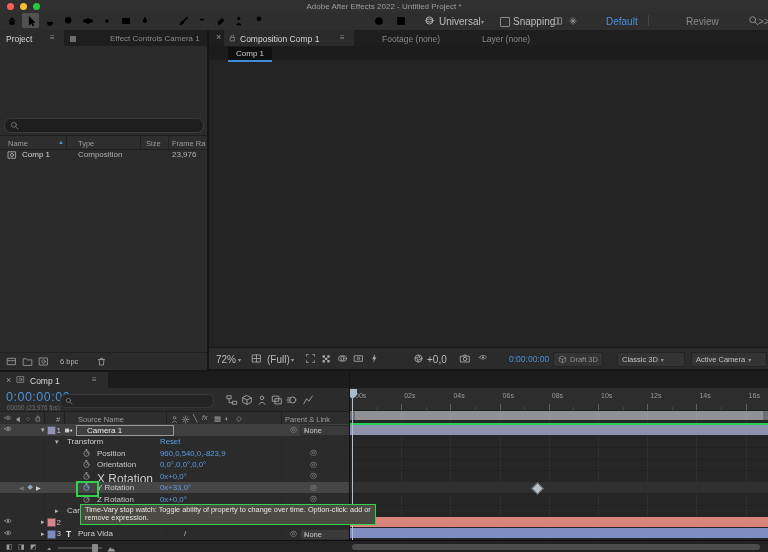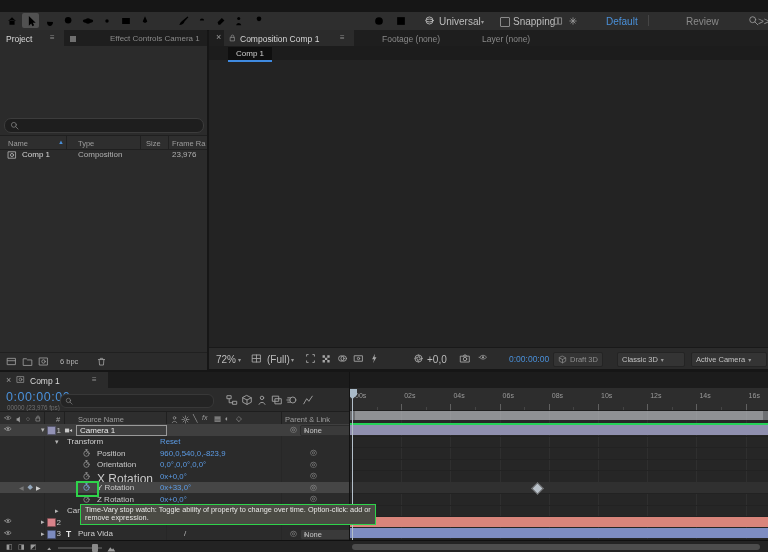--- a/index.html
+++ b/index.html
@@ -57,20 +57,26 @@
   #tooltip{left:80px;top:504px;background:#4b4b44;border:1.5px solid #2ed34b;color:#e7e7e4;
            font-size:7.3px;line-height:8.3px;padding:1px 4px;white-space:nowrap;z-index:70;}
   #green-box{left:75.5px;top:480.5px;width:19px;height:12.5px;border:2px solid #2ed34b;z-index:65;}
   .tick-lab{font-size:7px;color:#9a9a9a;top:4px;}
 </style>
 </head>
 <body>
 
 <div id="app">
 
+  <div id="titlebar" class="a">
+    <div class="a light" style="left:7px;background:#ff5f57"></div>
+    <div class="a light" style="left:20px;background:#febc2e"></div>
+    <div class="a light" style="left:33px;background:#28c840"></div>
+    <div class="a" id="win-title">Adobe After Effects 2022 - Untitled Project *</div>
+  </div>
 
   <div id="toolbar" class="a">
     <div id="tools" class="a">
         <div class="tool">
           <svg viewBox="0 0 14 14">
             <path d="M2.5 7 7 2.5 11.5 7M4 6.5V11.5H10V6.5"></path>
           </svg>
         </div>
         <div class="tool sel">
           <svg viewBox="0 0 14 14">
@@ -477,21 +483,21 @@
           </div>
           <div class="a" style="left:41px;top:2px;font-size:7px;color:#b5b5b5">▾</div>
           <div class="a" style="left:47px;top:2.2px;width:7px;height:7px;border-radius:1px;background:#9292b5;border:1px solid rgba(0,0,0,.4)"></div>
           <div class="a" style="left:56.5px;top:1.5px;font-size:8px;color:#c3c3c3">1</div>
           <div class="a icon" style="left:63px;top:1.5px;width:11px;height:9px;color:#c9c9c9">
             <svg viewBox="0 0 14 14">
               <path class="f" d="M1.5 4h6.5v6H1.5z"></path>
               <path class="f" d="M8.5 7l4-2.3v4.6z"></path>
             </svg>
           </div>
-          <div class="a" style="left:76px;top:0.8px;width:86px;height:9.5px;border:1px solid #9a9a9a;padding-left:3px;font-size:8px;line-height:9.5px;color:#ececec;white-space:nowrap">Camera 1</div>
+          <div class="a" style="left:76px;top:0.8px;width:86px;height:9.5px;border:1px solid #9a9a9a;padding-left:10px;font-size:8px;line-height:9.5px;color:#ececec;white-space:nowrap">Camera 1</div>
           <div class="a" style="left:290px;top:1px;font-size:8px;color:#8f8f8f">◎</div>
           <div class="a pbox" style="left:300px;">
             <div class="a">None</div>
             <div class="a" style="font-size: 6px; color: rgb(153, 153, 153);">▾</div>
           </div>
         </div>
         <div class="a" style="left:0;top:47.5px;width:349px;height:11.5px;">
           <div class="a" style="left:55px;top:2px;font-size:7px;color:#b5b5b5">▾</div>
           <div class="a" style="left:67px;top:1.5px;font-size:8px;color:#cfcfcf;white-space:nowrap">Transform</div>
           <div class="a" style="left:160px;top:1.5px;font-size:7.8px;color:#5c9ce6;white-space:nowrap">Reset</div>

